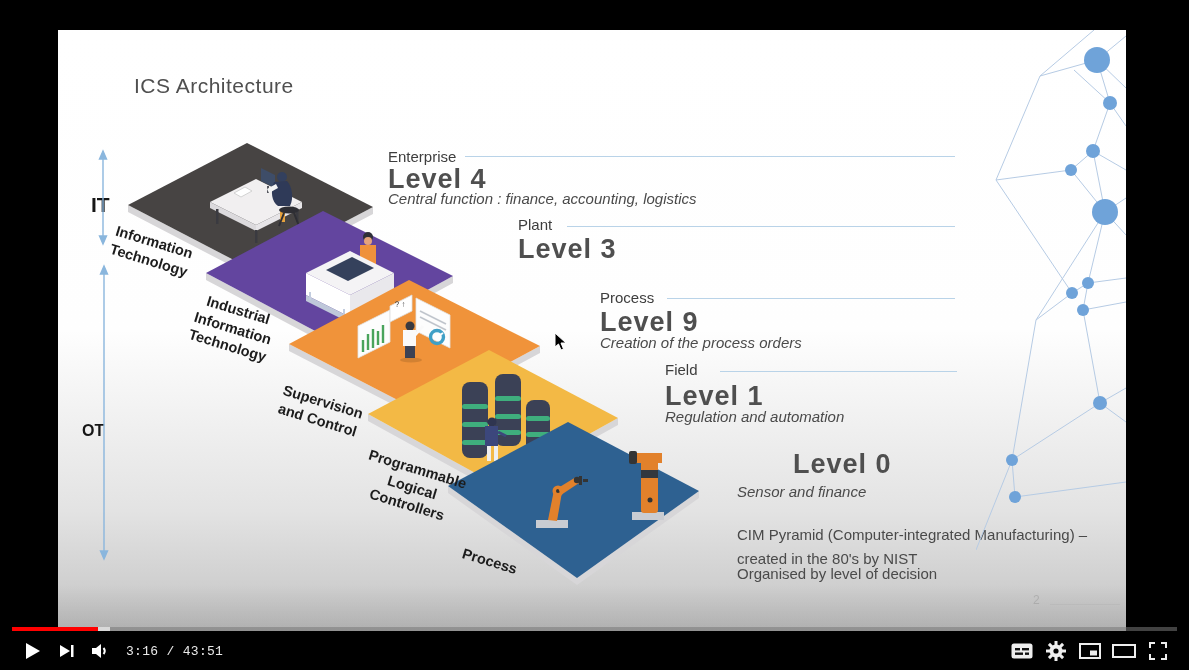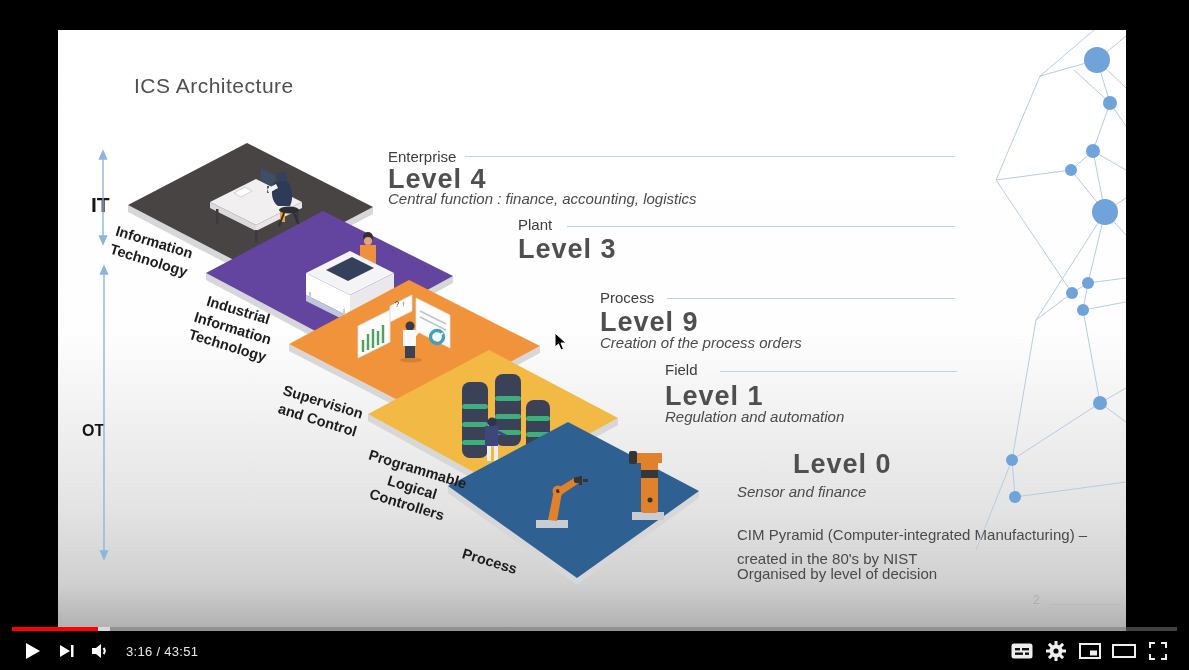--- a/index.html
+++ b/index.html
@@ -25,21 +25,21 @@
   .page-line{position:absolute;left:992px;top:574px;width:70px;height:1px;background:#bfbfbf;opacity:.7;}
   svg{position:absolute;}
   #diagram{left:0;top:0;}
   #network{left:918px;top:0;}
   
   .progress{position:absolute;left:12px;top:627px;width:1165px;height:4px;
             background:rgba(120,120,120,0.55);}
   .progress .played{position:absolute;left:0;top:0;height:4px;background:#f00;}
   .progress .buffer{position:absolute;top:0;height:4px;background:#d9d9d9;}
   .controls{position:absolute;left:0;top:632px;width:1189px;height:38px;display:flex;
-            align-items:center;padding:0;}
+            align-items:center;padding:0;font-family:Liberation Mono, monospace;}
   .ctl-btn{width:34px;height:28px;display:flex;align-items:center;justify-content:center;cursor:pointer;}
   .left-group{display:flex;align-items:center;padding-left:16px;}
   .right-group{display:flex;align-items:center;margin-left:auto;padding-right:14px;}
   .time{color:#e9e9e9;font-size:13px;margin-left:8px;letter-spacing:.3px;}
 </style>
 </head>
 <body>
 
 <div class="video">
 

